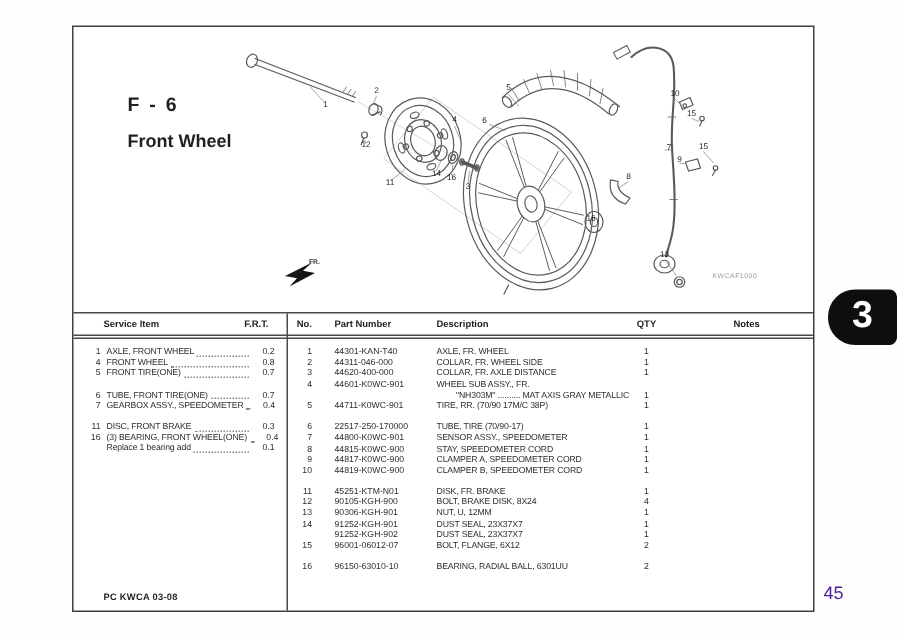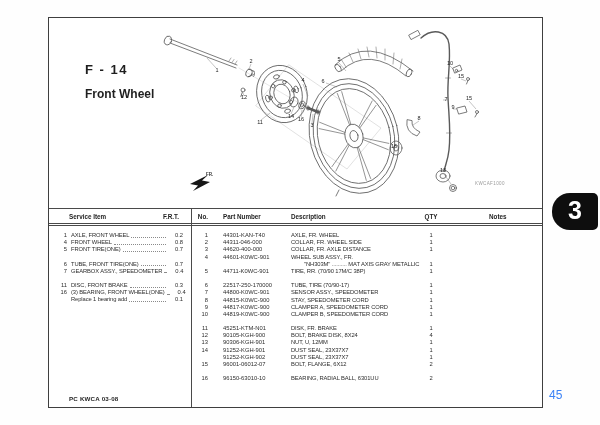--- a/index.html
+++ b/index.html
@@ -38,30 +38,30 @@
   .pdesc.indent{padding-left:13px}
   .pqty{width:20px;text-align:center;flex:none}
   .pnotes{flex:1;padding-left:48px}
   .rhead .pdesc,.rhead .ppn{letter-spacing:0}
   .tgap{height:7px}
   .footer-code{position:absolute;left:20px;bottom:5px;font-size:6.2px;font-weight:bold;
         letter-spacing:.2px;color:#1d1d1d}
   .tab{position:absolute;left:552px;top:193px;width:46px;height:37px;background:#0e0e0e;
         border-radius:18px 5px 5px 18px;display:flex;align-items:center;justify-content:center}
   .tab-num{color:#fff;font-size:25px;font-weight:bold;padding-bottom:2px}
-  .page-num{position:absolute;left:549px;top:388px;font-size:12px;color:#3b82f6}
+  .page-num{position:absolute;left:549px;top:388px;font-size:12px;color:#4c1d95}
 </style>
 </head>
 <body>
 
 <div class="page">
 
   <div class="content-box">
 
-    <div class="sec-code">F - 14</div>
+    <div class="sec-code">F - 6</div>
     <div class="sec-title">Front Wheel</div>
 
     <svg class="diagram" width="495" height="190" viewBox="0 0 495 190">
       <g stroke="#5a5a5a" fill="none" stroke-width="0.8" stroke-linecap="round">
 
         <path d="M240,47 L332,110 L298,151 L207,88 Z" stroke="#bcbcbc" stroke-width="0.45"></path>
         <path d="M190,50 L257,89" stroke="#c6c6c6" stroke-width="0.45"></path>
 
         <path d="M121,21 L188,47 M121,25 L187,50"></path>
         <ellipse cx="119" cy="22.5" rx="3.5" ry="4.5" transform="rotate(22 119 22.5)"></ellipse>

